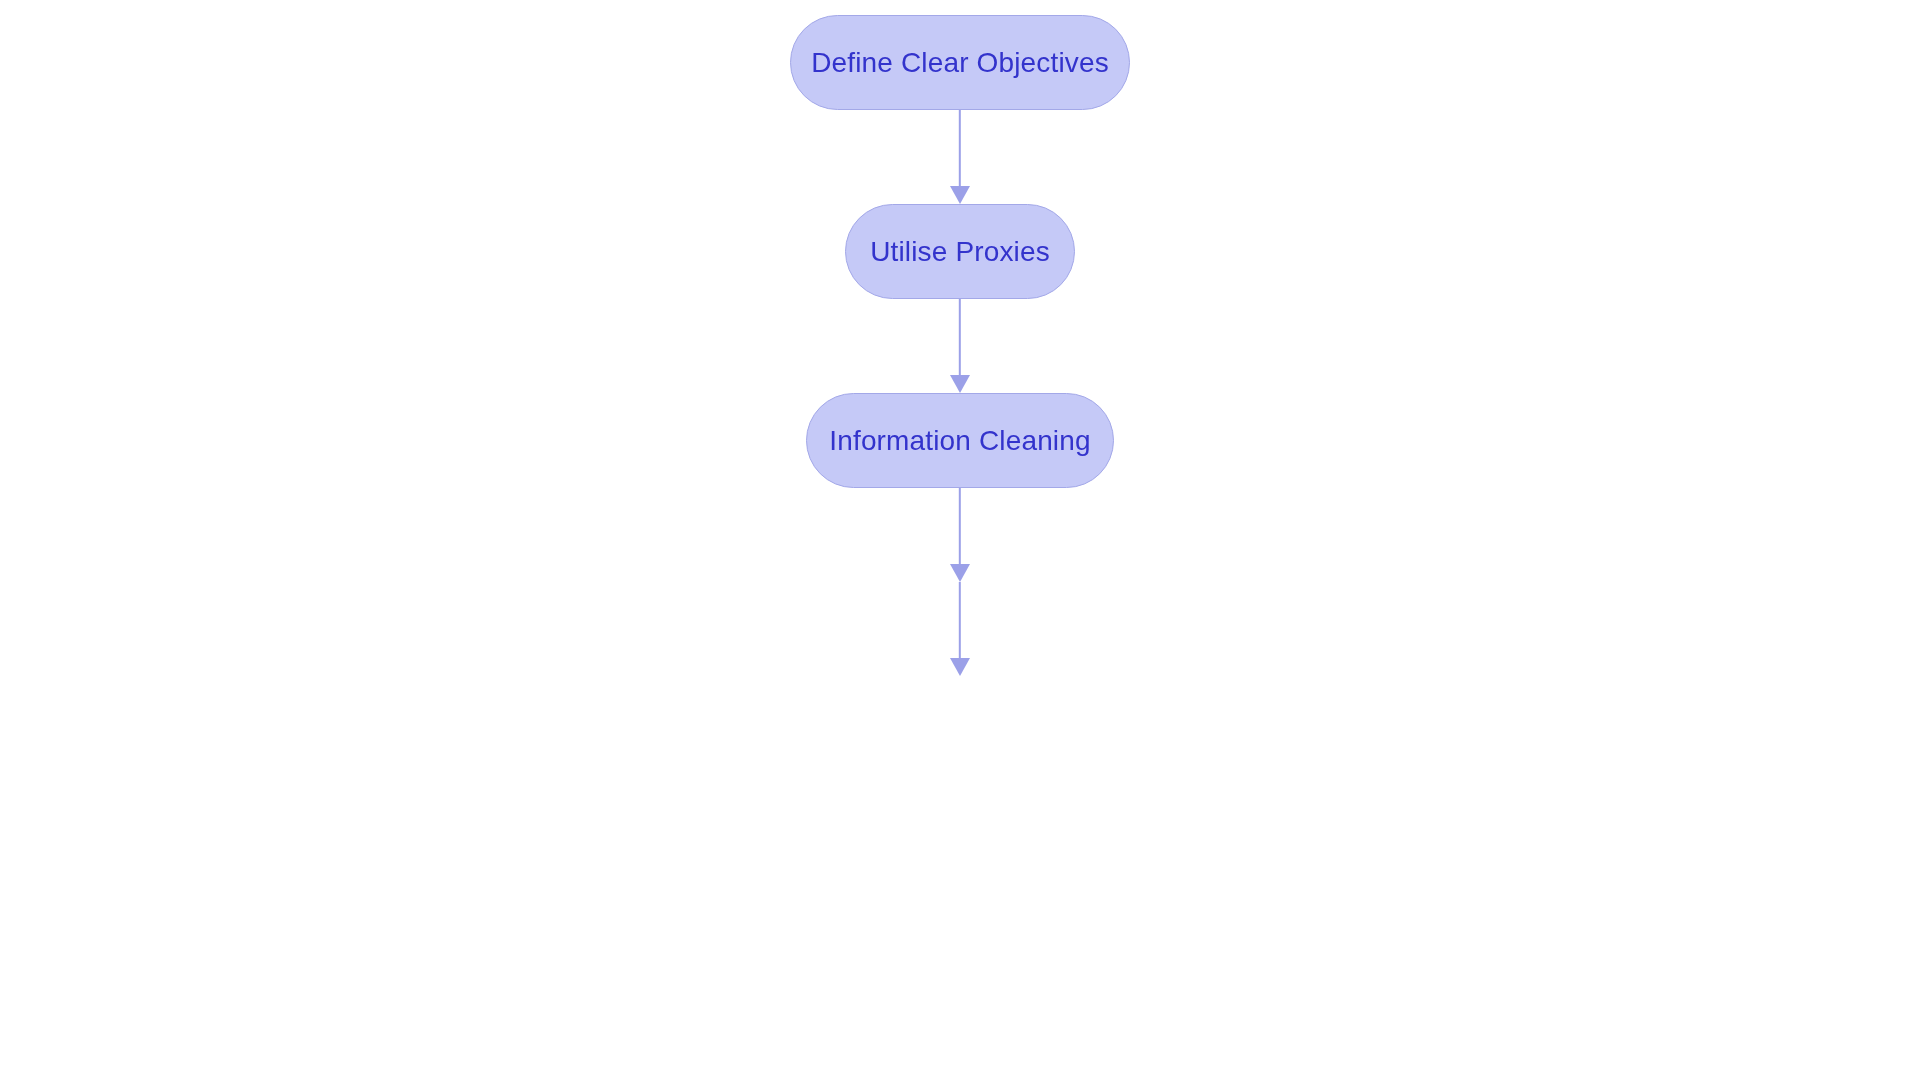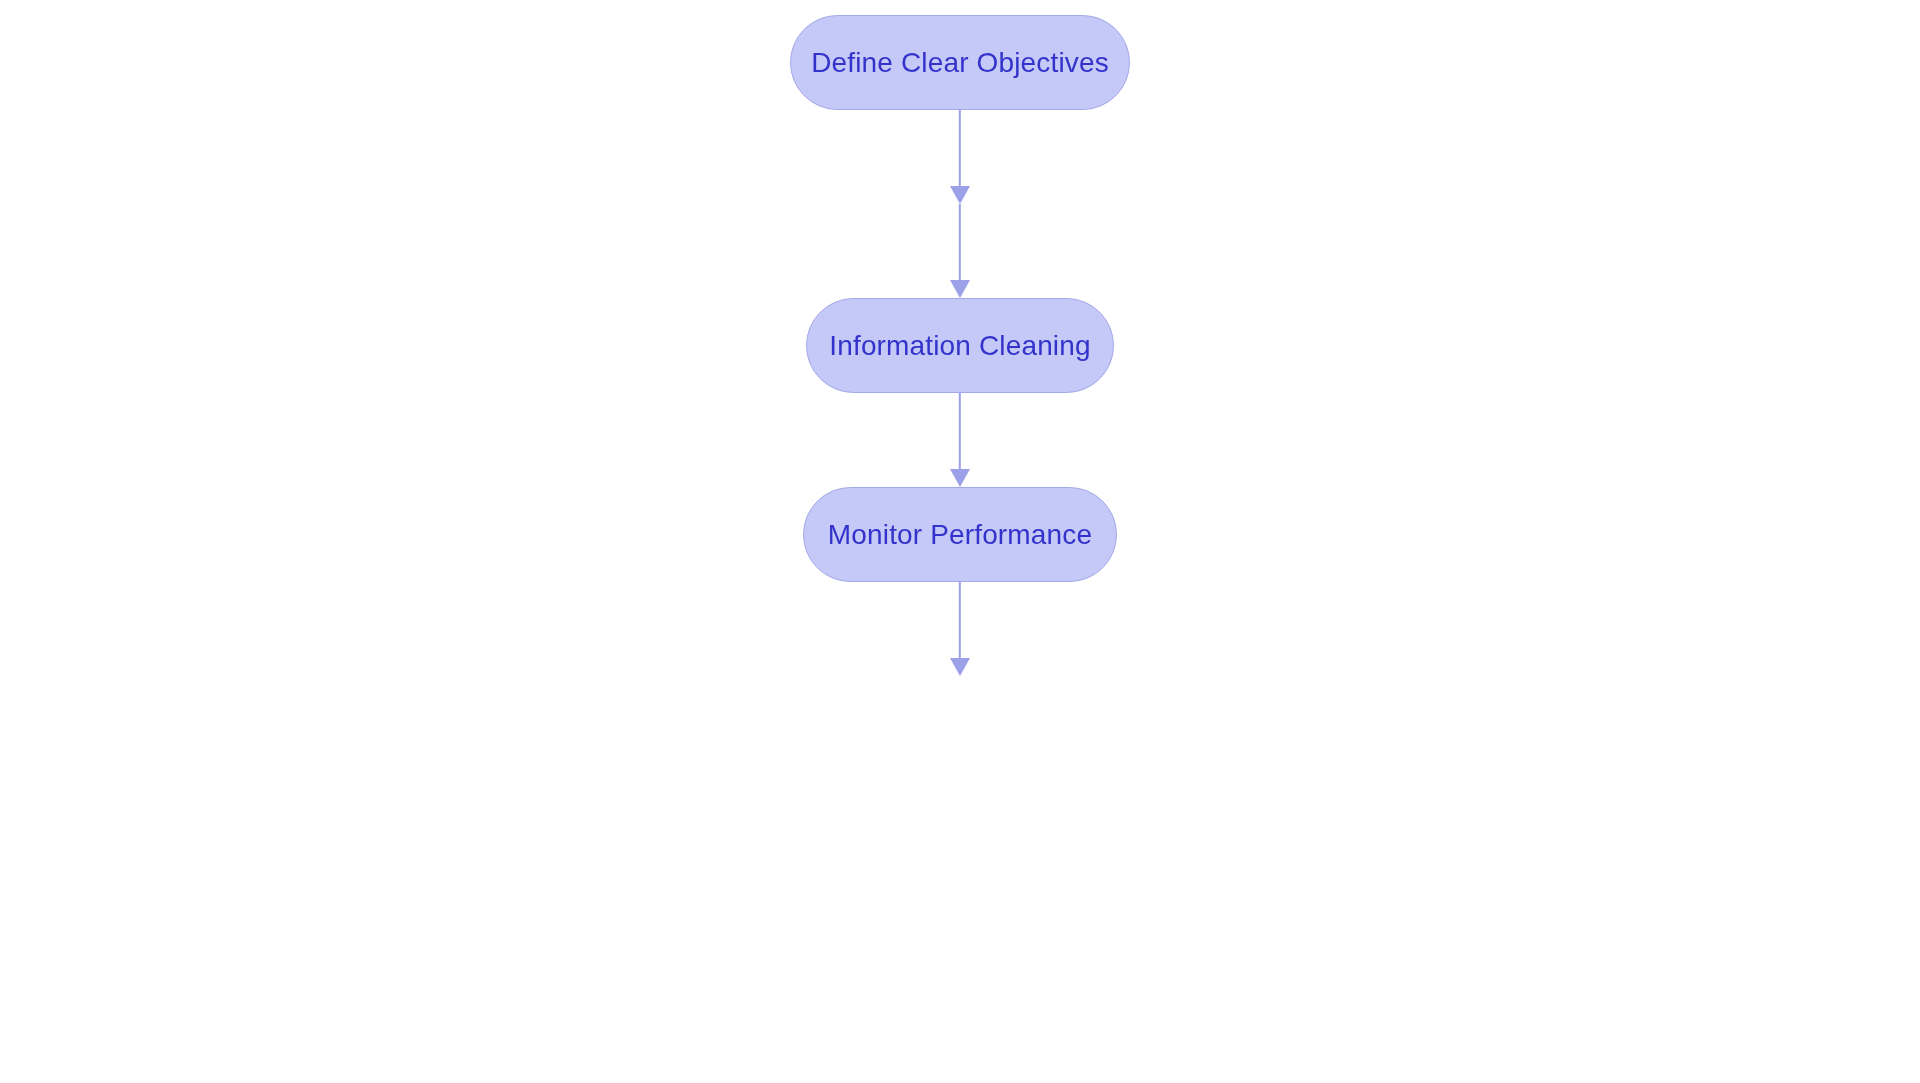--- a/index.html
+++ b/index.html
@@ -101,38 +101,38 @@
 
     <div class="node w-lg">
       <span class="node-label">Define Clear Objectives</span>
     </div>
 
     <div class="connector">
       <div class="line"></div>
       <div class="head"></div>
     </div>
 
+    <div class="node w-xs">
+      <span class="node-label">Utilise Proxies</span>
+    </div>
 
     <div class="connector">
       <div class="line"></div>
       <div class="head"></div>
     </div>
 
     <div class="node w-sm">
       <span class="node-label">Information Cleaning</span>
     </div>
 
     <div class="connector">
       <div class="line"></div>
       <div class="head"></div>
     </div>
 
-    <div class="node w-md">
-      <span class="node-label">Monitor Performance</span>
-    </div>
 
     <div class="connector">
       <div class="line"></div>
       <div class="head"></div>
     </div>
 
 
   </div>
 </div>
 

